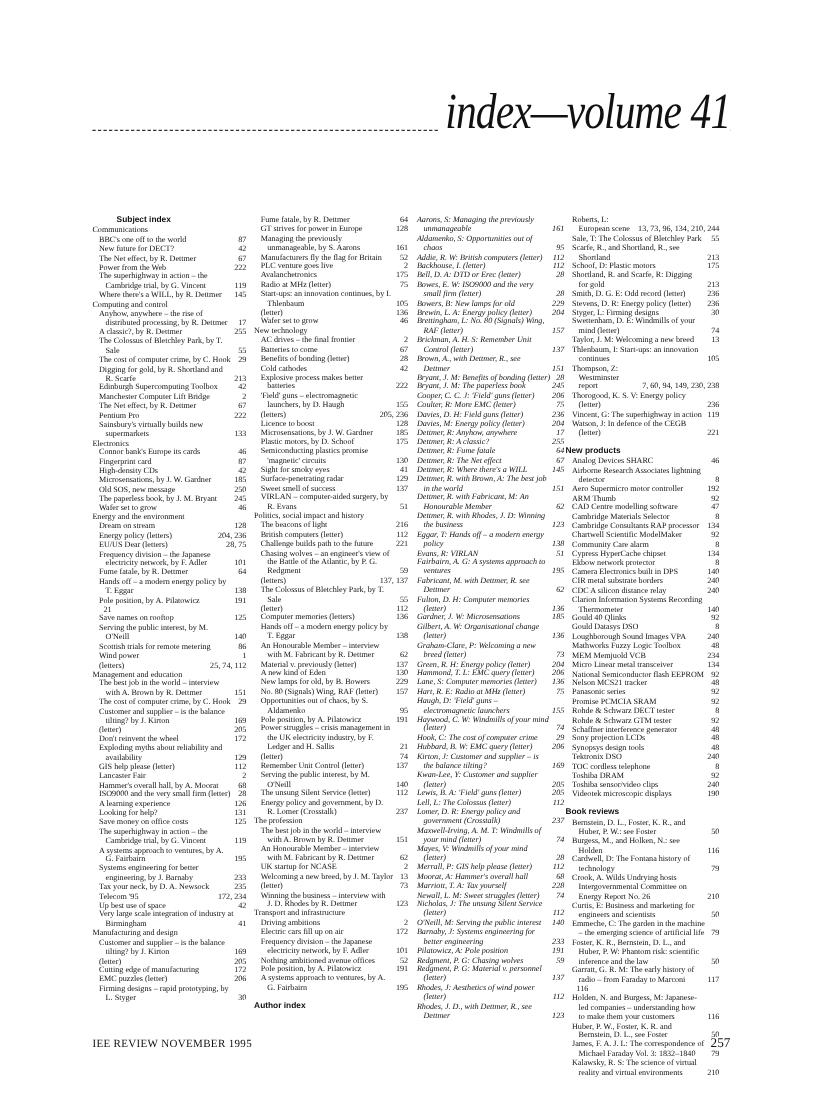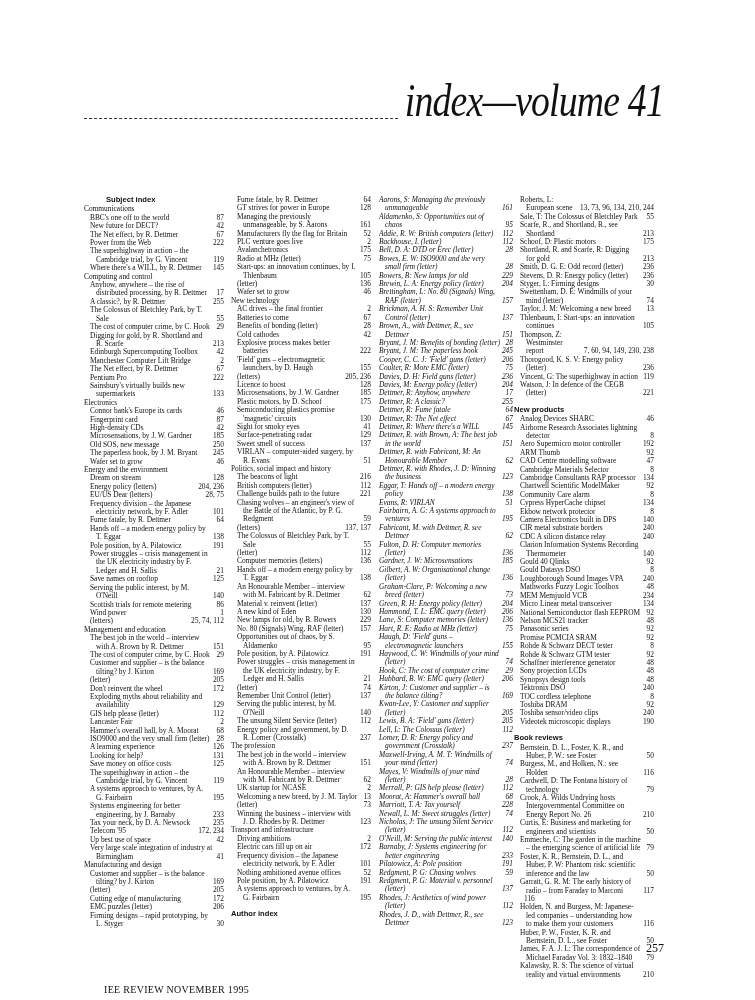--- a/index.html
+++ b/index.html
@@ -12,21 +12,21 @@
            background: #fff; padding-left: 6px; transform: scaleX(0.82); transform-origin: right; }
   .col { position: absolute; top: 196px; width: 140px; font-size: 7.4px; line-height: 8.4px; }
   .c1 { left: 84px; } .c2 { left: 231px; } .c3 { left: 373px; font-style: italic; } .c4 { left: 514px; }
   .sec { font-family: "Liberation Sans", sans-serif; font-weight: bold; font-size: 7.6px;
          margin: 8px 0 1px 0; }
   .sec.first { margin-top: 0; padding-left: 22px; }
   .cat { margin-left: 0; }
   .entry { display: flex; justify-content: space-between; padding-left: 6px; text-indent: 0; }
   .entry .t { flex: 1; padding-left: 6px; text-indent: -6px; }
   .entry .p { white-space: nowrap; padding-left: 4px; text-align: right; align-self: flex-end; }
-  .footer-left { position: absolute; left: 84px; top: 984px; font-size: 10px; letter-spacing: 0.3px; margin-left: 20px; }
+  .footer-left { position: absolute; left: 84px; top: 944px; font-size: 10px; letter-spacing: 0.3px; }
   .footer-right { position: absolute; left: 636px; top: 941px; font-size: 12px; margin-left: 10px; }
 </style>
 </head>
 <body>
 
 <div class="title-wrap">
   <div class="title-rule"></div>
   <div class="title">index—volume 41</div>
 </div>
 
@@ -150,21 +150,20 @@
     </div>
     <div class="entry">
       <span class="t">Hands off – a modern energy policy by T. Eggar</span>
       <span class="p">138</span>
     </div>
     <div class="entry">
       <span class="t">Pole position, by A. Pilatowicz</span>
       <span class="p">191</span>
     </div>
     <div class="entry">
-      <span class="t">Power struggles – crisis management in the UK electricity industry by F. Ledger and H. Sallis</span>
       <span class="p">21</span>
     </div>
     <div class="entry">
       <span class="t">Save names on rooftop</span>
       <span class="p">125</span>
     </div>
     <div class="entry">
       <span class="t">Serving the public interest, by M. O'Neill</span>
       <span class="p">140</span>
     </div>
@@ -420,21 +419,21 @@
     </div>
     <div class="entry">
       <span class="t">Hands off – a modern energy policy by T. Eggar</span>
       <span class="p">138</span>
     </div>
     <div class="entry">
       <span class="t">An Honourable Member – interview with M. Fabricant by R. Dettmer</span>
       <span class="p">62</span>
     </div>
     <div class="entry">
-      <span class="t">Material v. reinvent (letter)</span>
+      <span class="t">Material v. previously (letter)</span>
       <span class="p">137</span>
     </div>
     <div class="entry">
       <span class="t">A new kind of Eden</span>
       <span class="p">130</span>
     </div>
     <div class="entry">
       <span class="t">New lamps for old, by B. Bowers</span>
       <span class="p">229</span>
     </div>

